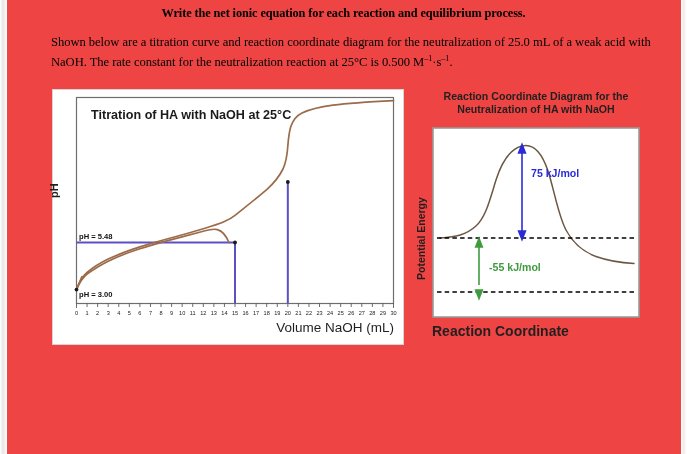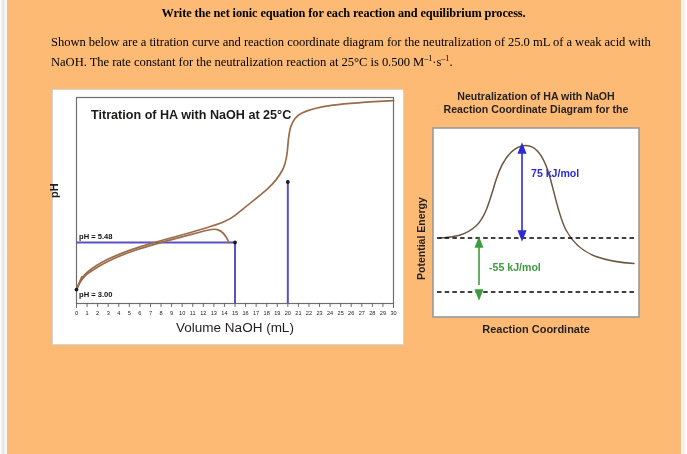--- a/index.html
+++ b/index.html
@@ -11,21 +11,21 @@
     width: 687px;
     height: 454px;
     position: relative;
     overflow: hidden;
     font-family: "Liberation Serif", serif;
     color: #000000;
   }
   .page {
     position: absolute;
     inset: 0;
-    background: #fdba74;
+    background: #ef4444;
   }
   
   .edge-left {
     position: absolute;
     left: 0; top: 0;
     width: 7px; height: 454px;
     background: linear-gradient(to right, #ffffff 0%, #e9e3e3 45%, #f7f4f4 75%, #ffffff 100%);
   }
   .edge-right {
     position: absolute;
@@ -75,21 +75,21 @@
     font-weight: 600;
     color: #231f1f;
     transform: rotate(-90deg);
     transform-origin: left top;
     white-space: nowrap;
   }
   .titration-xlabel {
     position: absolute;
     left: 76px; top: 320px;
     width: 318px;
-    text-align: center;
+    text-align: right;
     font-family: "Liberation Sans", sans-serif;
     font-size: 13.5px;
     color: #231f1f;
   }
 
   
   .rc-title {
     position: absolute;
     left: 432px; top: 90px;
     width: 208px;
@@ -108,23 +108,23 @@
     font-weight: bold;
     color: #231f1f;
     transform: rotate(-90deg);
     transform-origin: left top;
     white-space: nowrap;
   }
   .rc-xlabel {
     position: absolute;
     left: 432px; top: 323px;
     width: 208px;
-    text-align: center;
-    font-family: "Liberation Sans", sans-serif;
-    font-size: 11px;
+    text-align: left;
+    font-family: "Liberation Sans", sans-serif;
+    font-size: 14px;
     font-weight: bold;
     color: #231f1f;
   }
   svg { display: block; }
   .svg-abs { position: absolute; }
 </style>
 </head>
 <body>
 
 <div class="page">
@@ -253,22 +253,22 @@
     <circle cx="183" cy="153.5" r="1.9" fill="#1a1a1a"></circle>
     <circle cx="235.83" cy="93" r="1.9" fill="#1a1a1a"></circle>
 
     <text x="27" y="150" font-family="Liberation Sans, sans-serif" font-size="7.6" font-weight="bold" fill="#111111">pH = 5.48</text>
     <text x="27" y="208" font-family="Liberation Sans, sans-serif" font-size="7.6" font-weight="bold" fill="#111111">pH = 3.00</text>
   </svg>
 
   <div class="titration-xlabel">Volume NaOH (mL)</div>
 
   <div class="rc-title">
+    <div>Reaction Coordinate Diagram for the</div>
     <div>Neutralization of HA with NaOH</div>
-    <div>Reaction Coordinate Diagram for the</div>
   </div>
 
   <div class="rc-ylabel">Potential Energy</div>
 
   <svg class="svg-abs" style="left:432px; top:127px;" width="208" height="192" viewBox="0 0 208 192">
     <rect x="1" y="1" width="206" height="189" fill="#ffffff" stroke="#9a9a9a" stroke-width="1.6"></rect>
 
     <path fill="none" stroke="#6b5743" stroke-width="1.5" stroke-linecap="round" d="M 8 111
              C 24 110 34 108 44 99
              C 54 90 58 72 64 53

